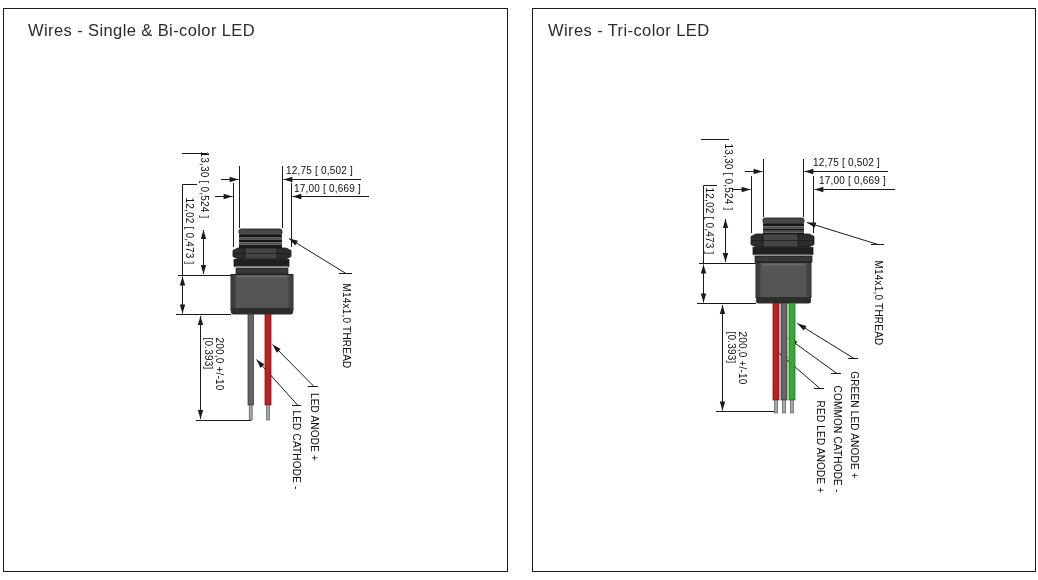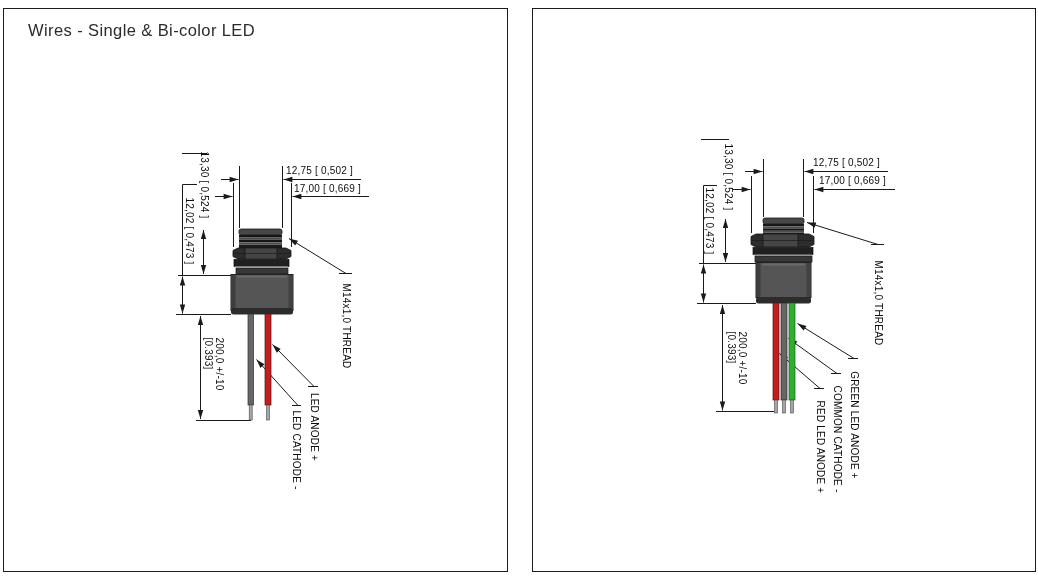--- a/index.html
+++ b/index.html
@@ -104,20 +104,21 @@
   <div class="ann vt vt2" style="left:209px;top:355px;">
     <span>200,0 +/-10</span>
     <span>[0.393]</span>
   </div>
   <div class="ann vt" style="left:342px;top:317px;">M14x1,0 THREAD</div>
   <div class="ann vt" style="left:310px;top:418px;">LED ANODE +</div>
   <div class="ann vt" style="left:292px;top:441px;">LED CATHODE -</div>
 </section>
 
 <section class="panel" id="panel-right">
+  <div class="title t-right">Wires - Tri-color LED</div>
 
   <svg class="draw" viewBox="0 0 502 562">
     <defs>
       <marker id="aeR" markerWidth="10" markerHeight="6.4" refX="9.3" refY="3.2" orient="auto" markerUnits="userSpaceOnUse">
         <path d="M0.4,0.5 L9.3,3.2 L0.4,5.9 z" fill="#1a1a1a"></path>
       </marker>
       <marker id="asR" markerWidth="10" markerHeight="6.4" refX="9.3" refY="3.2" orient="auto-start-reverse" markerUnits="userSpaceOnUse">
         <path d="M0.4,0.5 L9.3,3.2 L0.4,5.9 z" fill="#1a1a1a"></path>
       </marker>
     </defs>

